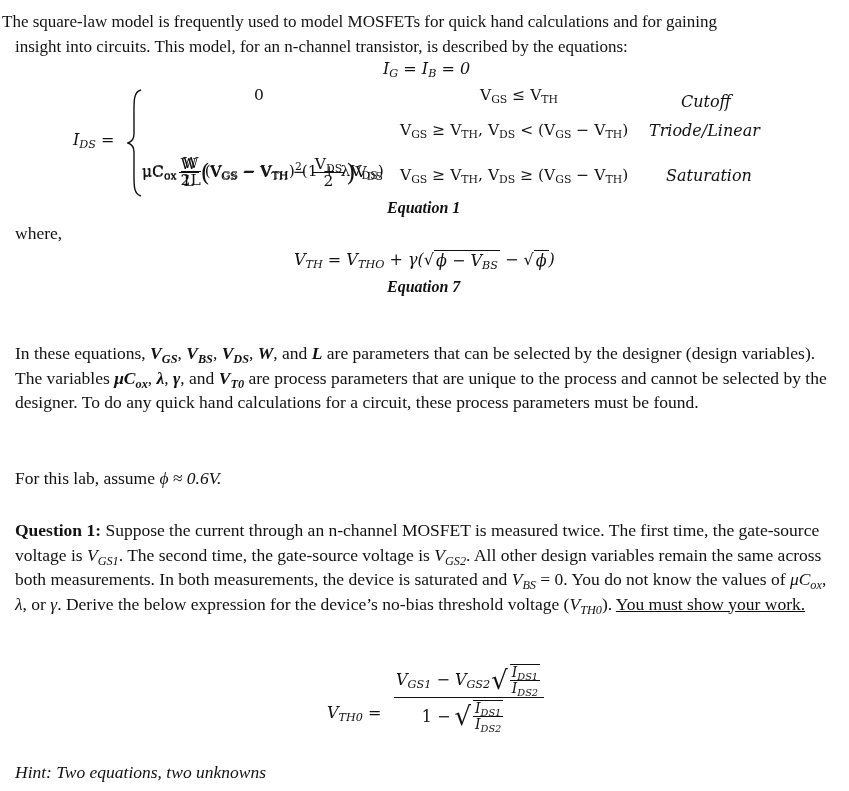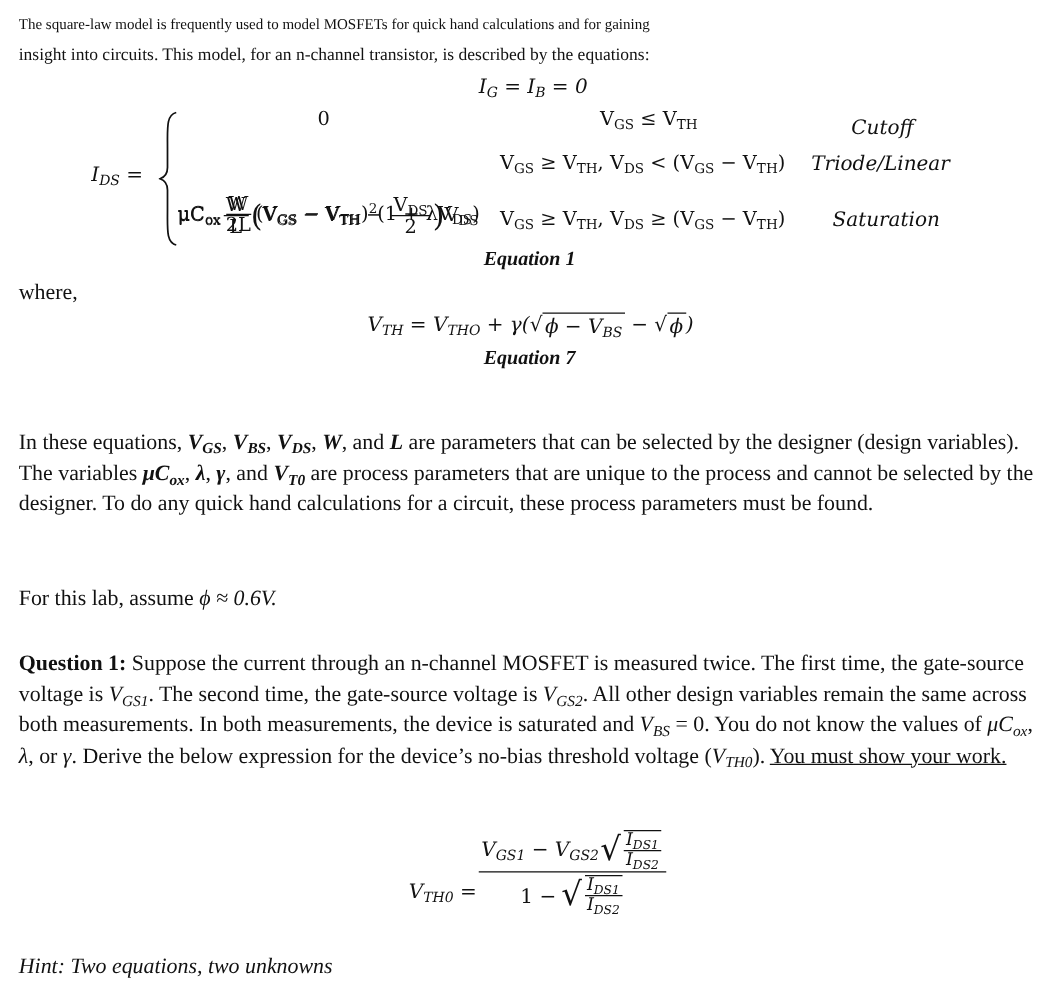--- a/index.html
+++ b/index.html
@@ -22,22 +22,22 @@
   .small { font-size: 14px; }
   .eqlabel { font-family: "Liberation Serif", serif; font-weight: bold; font-style: italic; font-size: 16px; }
   .brace { position: absolute; left: 127px; top: 88px; width: 16px; height: 110px; }
   .sqrt { display: inline-flex; align-items: stretch; }
   .sqrt .rad { border-top: 1.2px solid #111; padding: 0 2px; }
   .u { text-decoration: underline; }
 </style>
 </head>
 <body>
 
-<div class="abs" style="left:15px; top:12px; font-size:12px;font-family:Liberation Serif, serif;">The square-law model is frequently used to model MOSFETs for quick hand calculations and for gaining</div>
-<div class="abs" style="left:15px; top:37px; font-size:14px;">insight into circuits. This model, for an n-channel transistor, is described by the equations:</div>
+<div class="abs" style="left:2px; top:12px; font-size:17px;font-family:Liberation Serif, serif;">The square-law model is frequently used to model MOSFETs for quick hand calculations and for gaining</div>
+<div class="abs" style="left:15px; top:37px; font-size:17px;">insight into circuits. This model, for an n-channel transistor, is described by the equations:</div>
 
 <div class="abs mi" style="left:383px; top:59px;text-align:right;">I<sub>G</sub> = I<sub>B</sub> = 0</div>
 
 <div class="abs mi" style="left:73px; top:130px;">I<sub>DS</sub> =</div>
 <svg class="brace" viewBox="0 0 16 110">
   <path d="M14 2 C6 4, 7 14, 7 30 L7 46 C7 52, 4 54, 1 55 C4 56, 7 58, 7 64 L7 80 C7 96, 6 106, 14 108" fill="none" stroke="#111" stroke-width="1.4"></path>
 </svg>
 
 <div class="abs m" style="left:254px; top:86px;">0</div>
 <div class="abs m" style="left:142px; top:112px;margin-top:44px;">μC<sub>ox</sub><span class="frac">
@@ -75,21 +75,21 @@
 
 <div class="p" style="top:341px;"><span>In these equations, </span><span class="bi">V<sub>GS</sub></span>, <span class="bi">V<sub>BS</sub></span>, <span class="bi">V<sub>DS</sub></span>, <span class="bi">W</span>, and <span class="bi">L</span><span> are parameters that can be selected by the designer (design variables). The variables </span><span class="bi">μC<sub>ox</sub></span>, <span class="bi">λ</span>, <span class="bi">γ</span>, and <span class="bi">V<sub>T0</sub></span><span> are process parameters that are unique to the process and cannot be selected by the designer. To do any quick hand calculations for a circuit, these process parameters must be found.</span></div>
 
 <div class="abs" style="left:15px; top:468px;"><span>For this lab, assume </span><span class="it">ϕ ≈ 0.6V.</span></div>
 
 <div class="p" style="top:518px;"><span class="b">Question 1:</span><span> Suppose the current through an n-channel MOSFET is measured twice. The first time, the gate-source voltage is </span><span class="it">V<sub>GS1</sub></span><span>. The second time, the gate-source voltage is </span><span class="it">V<sub>GS2</sub></span><span>. All other design variables remain the same across both measurements. In both measurements, the device is saturated and </span><span class="it">V<sub>BS</sub></span> = 0<span>. You do not know the values of </span><span class="it">μC<sub>ox</sub></span>, <span class="it">λ</span>, or <span class="it">γ</span><span>. Derive the below expression for the device’s no-bias threshold voltage (</span><span class="it">V<sub>TH0</sub></span><span>). </span><span class="u">You must show your work.</span></div>
 
 <div class="abs mi" style="left:327px; top:703px;font-style:italic;">V<sub>TH0</sub> =</div>
 <div class="abs mi" style="left:383px; top:664px;">
   <div style="display:flex; flex-direction:column; align-items:center;">
-    <div style="border-bottom:1.4px solid #111; padding:0 2px 2px 2px; display:flex; align-items:center;">
+    <div style="border-bottom:1.4px solid #111; padding:0 2px 2px 2px; display:flex; align-items:center;margin-left:11px;">
       <span>V<sub>GS1</sub> − V<sub>GS2</sub></span>
       <span style="font-size:26px; font-style:normal; margin-left:1px;">√</span>
       <span class="frac small" style="border-top:1.2px solid #111;">
           <span class="num">I<sub>DS1</sub></span>
           <span class="den">I<sub>DS2</sub></span>
         </span>
     </div>
     <div style="display:flex; align-items:center; padding-top:2px;">
       <span style="font-style:normal;">1 −</span>
       <span style="font-size:26px; font-style:normal; margin-left:4px;">√</span>

